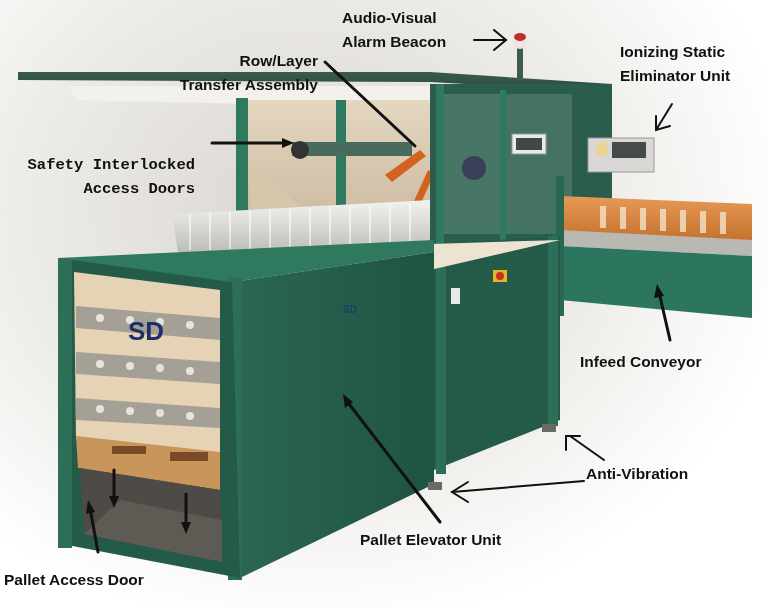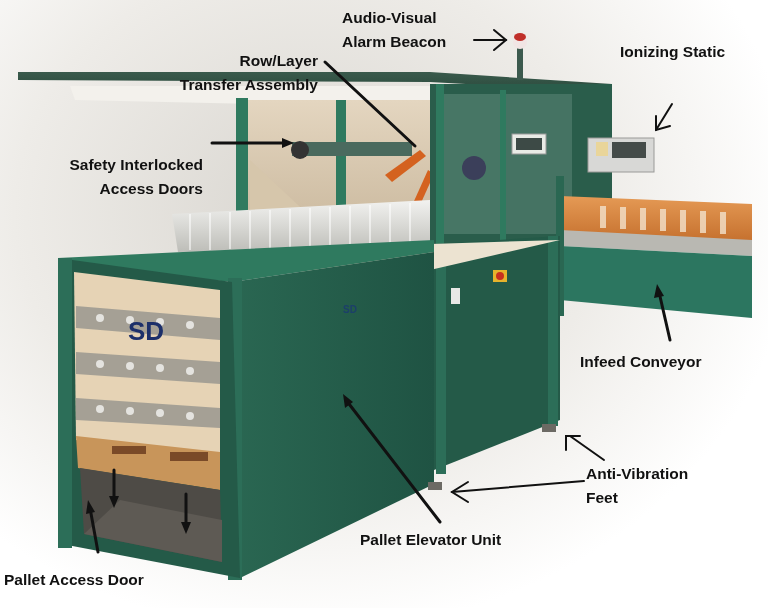--- a/index.html
+++ b/index.html
@@ -208,34 +208,34 @@
   <div>Transfer Assembly</div>
 </div>
 
 <div class="label center" style="left:342px; top:6px; width:130px;">
   <div>Audio-Visual</div>
   <div>Alarm Beacon</div>
 </div>
 
 <div class="label" style="left:620px; top:40px;">
   <div>Ionizing Static</div>
-</div>
-
-<div class="label right" style="left:28px; top:124px; width:175px;">
+  <div>Eliminator Unit</div>
+</div>
+
+<div class="label right" style="left:20px; top:124px; width:175px;font-family:Liberation Mono, monospace;">
   <div>Safety Interlocked</div>
   <div>Access Doors</div>
 </div>
 
 <div class="label" style="left:580px; top:350px;text-align:center;">
   <div>Infeed Conveyor</div>
 </div>
 
 <div class="label center" style="left:586px; top:462px; width:130px;">
   <div>Anti-Vibration</div>
-  <div>Feet</div>
 </div>
 
 <div class="label" style="left:360px; top:528px;">
   <div>Pallet Elevator Unit</div>
 </div>
 
 <div class="label" style="left:4px; top:568px;">
   <div>Pallet Access Door</div>
 </div>
 

